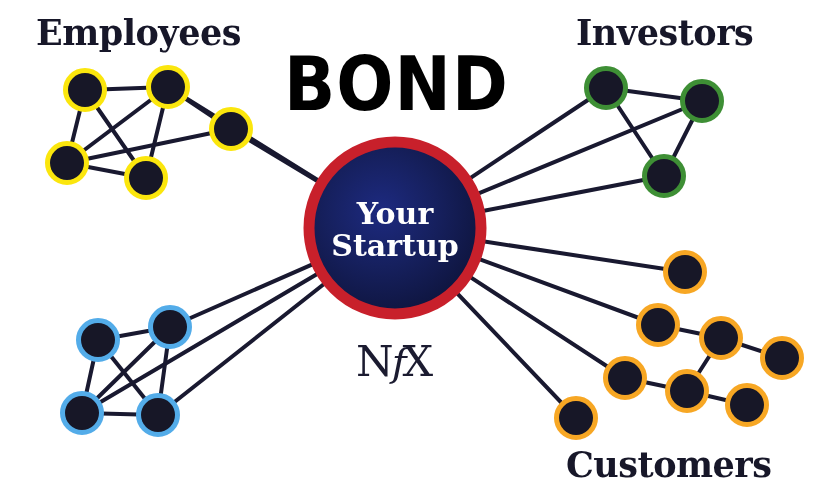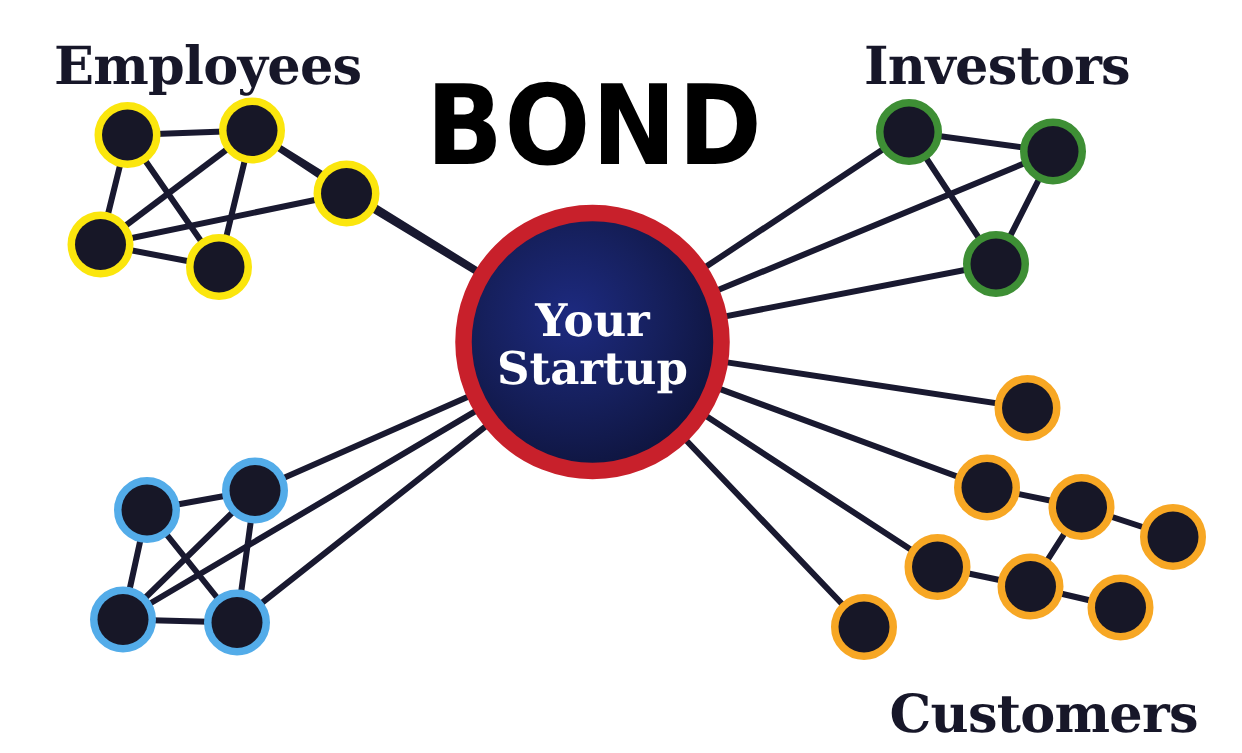--- a/index.html
+++ b/index.html
@@ -28,26 +28,25 @@
   .cluster-label {
     position: absolute;
     color: #171729;
     font-family: "DejaVu Serif", "Liberation Serif", serif;
     font-weight: bold;
     font-size: 35px;
     letter-spacing: -0.5px;
     white-space: nowrap;
     line-height: 1;
     user-select: none;
-    margin-top: 12px;
   }
   #label-employees  { left: 36px;  top: 15px; }
   #label-investors  { left: 576px; top: 15px; }
   #label-recognition{ left: 28px;  top: 447px; }
-  #label-customers  { left: 593px; top: 447px; }
+  #label-customers  { left: 566px; top: 447px; }
 
   #bond-wordmark {
     position: absolute;
     left: 284px;
     top: 48px;
     font-family: "DejaVu Sans", "Liberation Sans", sans-serif;
     font-weight: bold;
     font-size: 66px;
     letter-spacing: 1px;
     color: #000000;
@@ -223,14 +222,17 @@
 
   <div class="cluster-label" id="label-employees">Employees</div>
 
   <div class="cluster-label" id="label-investors">Investors</div>
 
   <div class="cluster-label" id="label-customers">Customers</div>
 
 
   <div id="bond-wordmark">BOND</div>
 
+  <div id="nfx-wordmark">
+    <span>N</span><span class="nfx-f">f</span><span>X</span>
+  </div>
 
 </div>
 
 </body></html>

